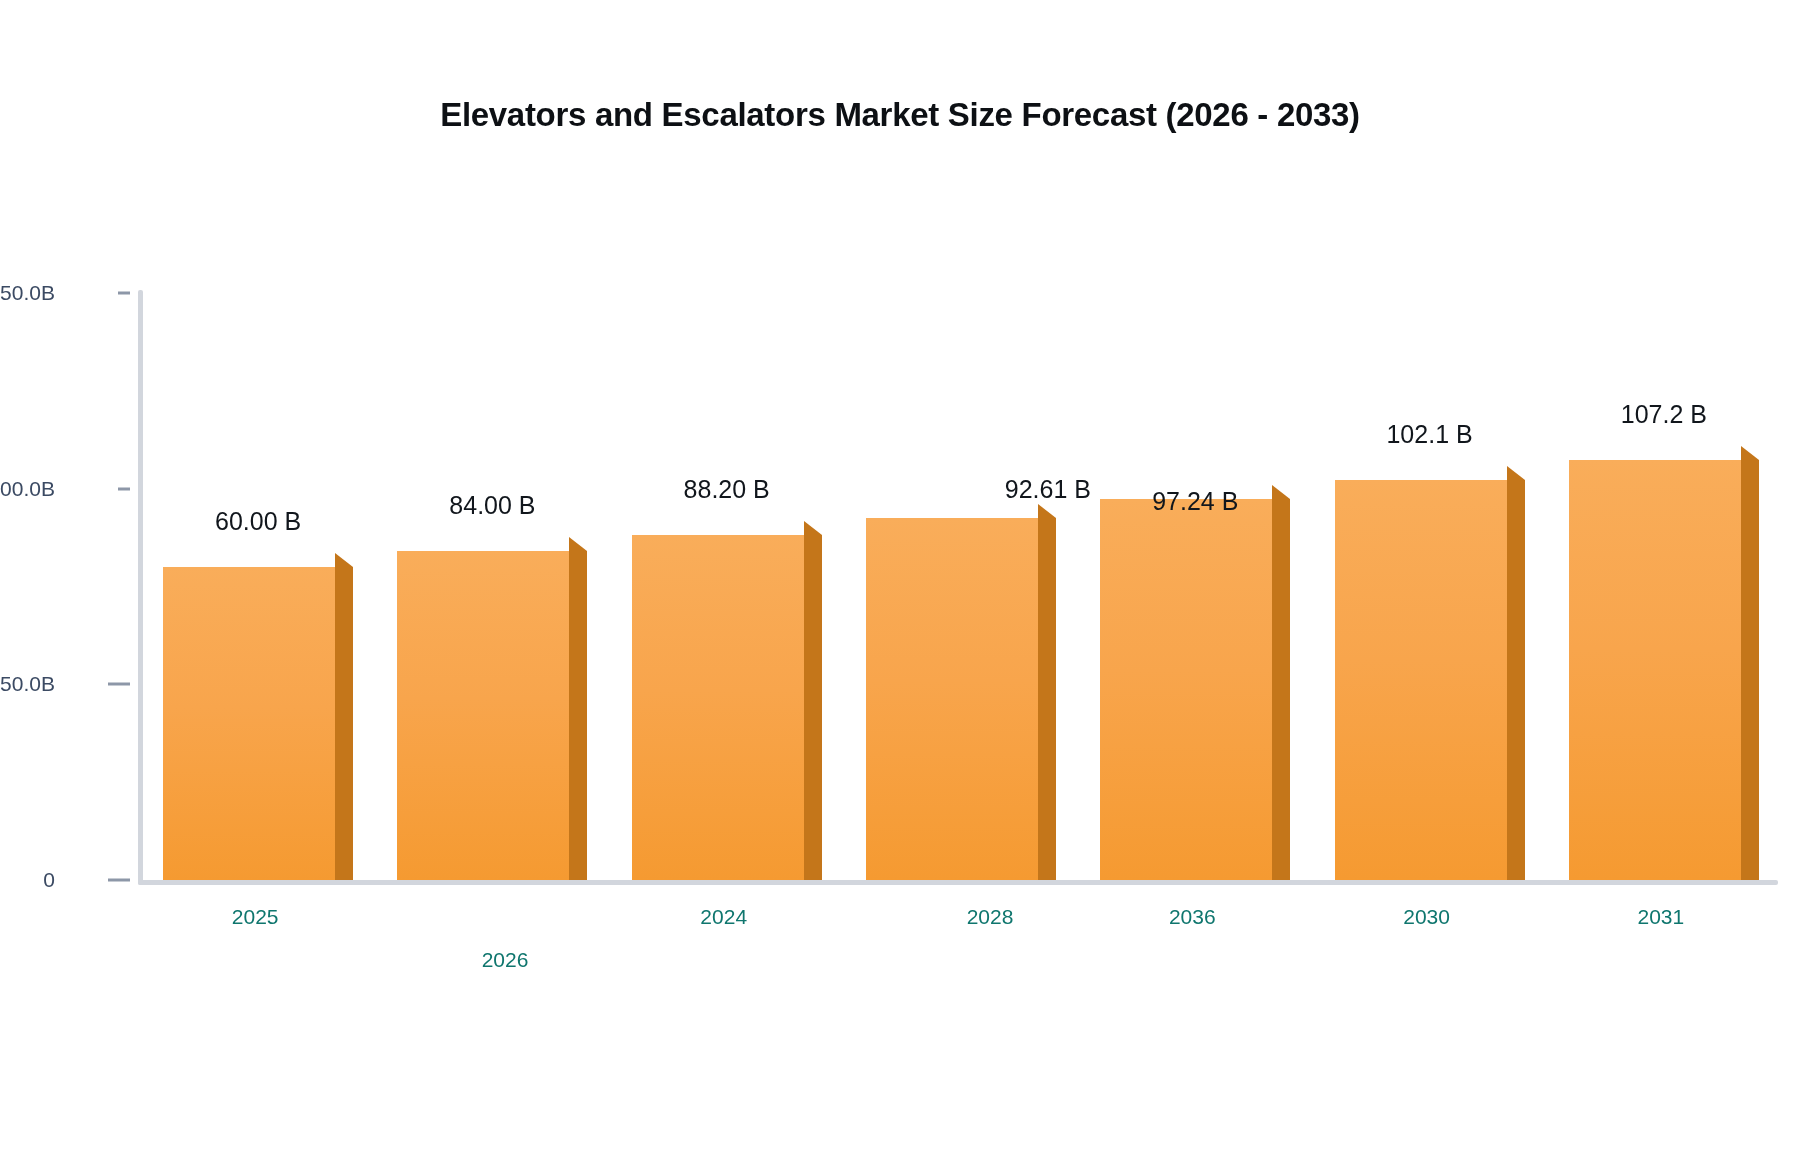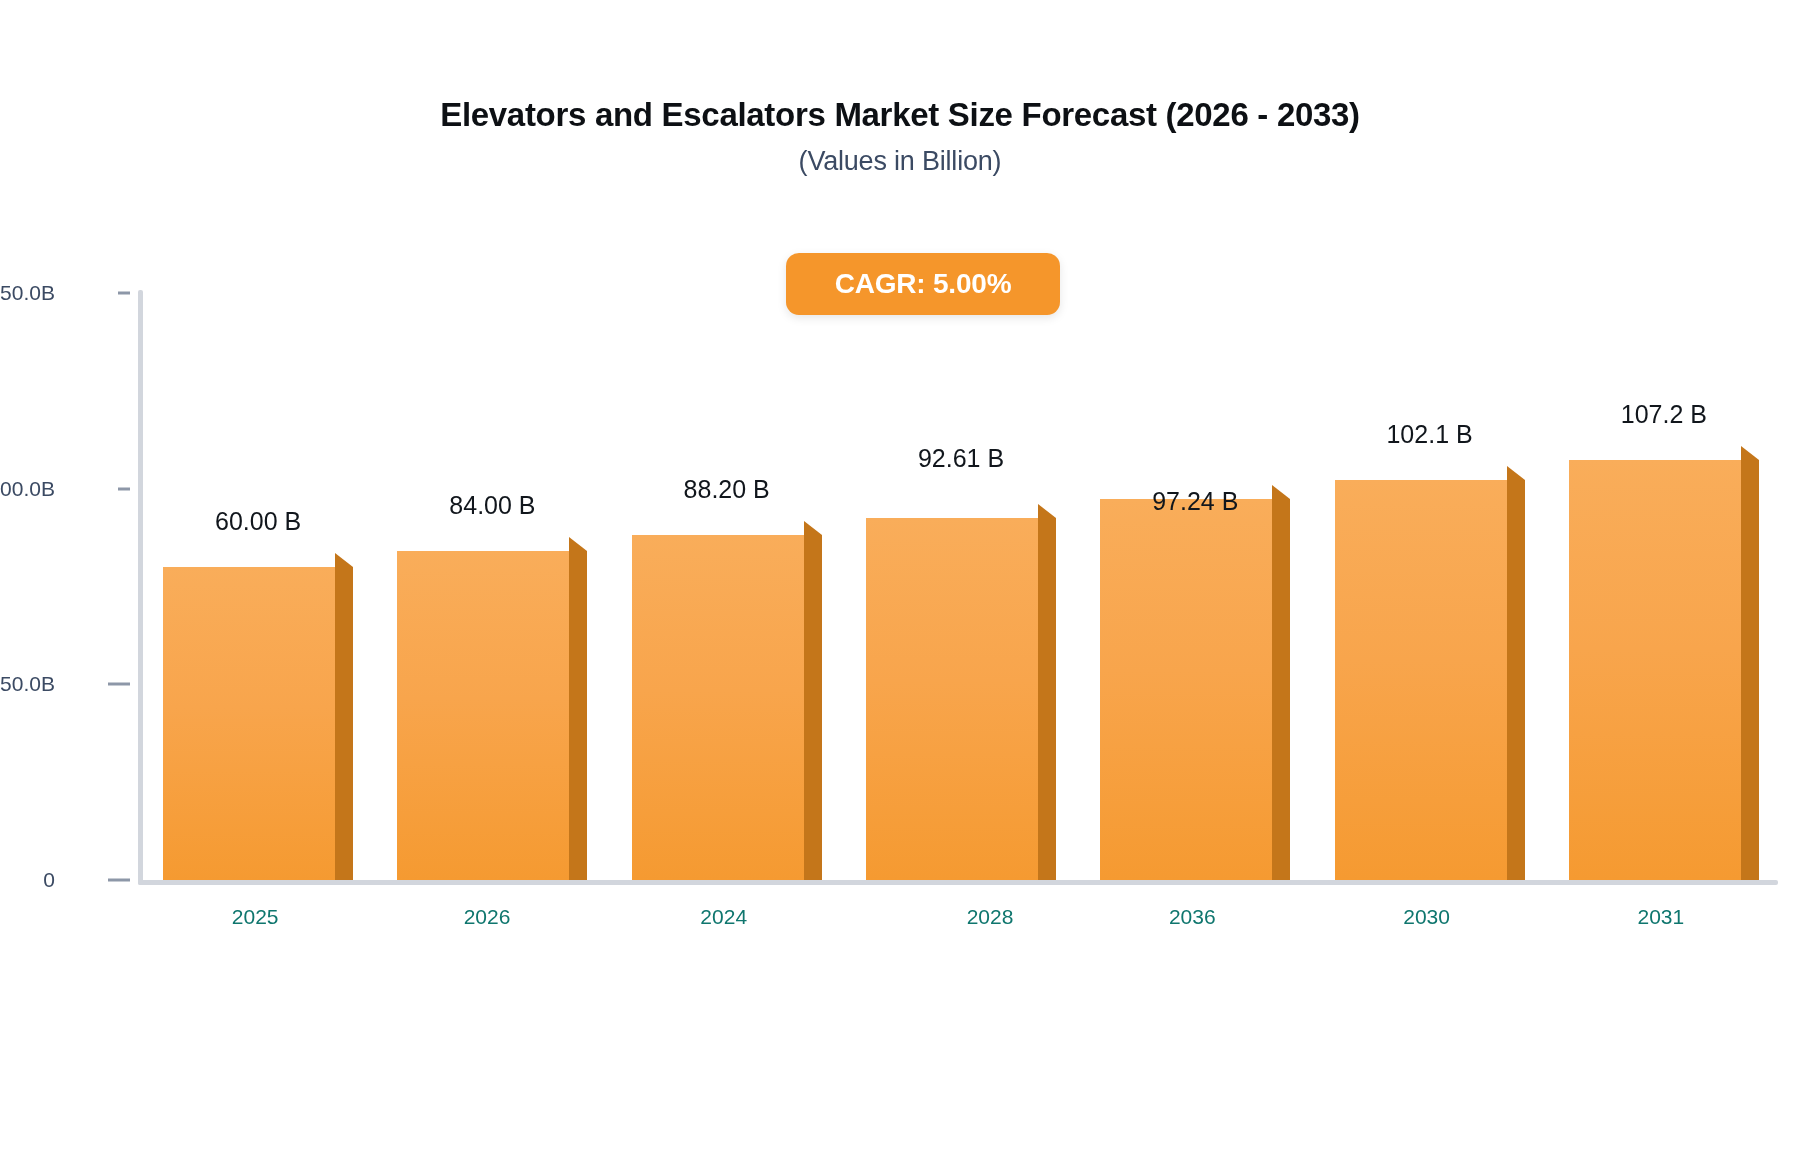--- a/index.html
+++ b/index.html
@@ -163,43 +163,39 @@
     line-height: 1;
   }
 </style>
 </head>
 <body>
 
 <div id="chart-root">
 
   <div class="title-block">
     <div class="chart-title">Elevators and Escalators Market Size Forecast (2026 - 2033)</div>
-    <div class="chart-subtitle">(Values in Billion)</div>
   </div>
 
-  <div class="cagr-badge">
-    <span>CAGR: 5.00%</span>
-  </div>
 
   <div class="axis-y-line"></div>
   <div class="axis-x-line"></div>
 
   <div id="ytick-layer">
       <div class="ytick" style="top: 880px;">0</div>
       <div class="ytick-mark" style="width: 22px; left: 108px; top: 880px;"></div>
       <div class="ytick" style="top: 684.333px;">50.0B</div>
       <div class="ytick-mark" style="width: 22px; left: 108px; top: 684.333px;"></div>
       <div class="ytick" style="top: 488.667px;">100.0B</div>
       <div class="ytick-mark" style="width: 12px; left: 118px; top: 488.667px;"></div>
       <div class="ytick" style="top: 293px;">150.0B</div>
       <div class="ytick-mark" style="width: 12px; left: 118px; top: 293px;"></div>
     </div>
   <div id="xtick-layer">
       <div class="xtick" style="left: 255.143px;">2025</div>
-      <div class="xtick" style="left: 487px;">2026</div>
+      <div class="xtick" style="left: 505px; margin-top: 43px;">2026</div>
       <div class="xtick" style="left: 723.714px;">2024</div>
       <div class="xtick" style="left: 990px;">2028</div>
       <div class="xtick" style="left: 1192.29px;">2036</div>
       <div class="xtick" style="left: 1426.57px;">2030</div>
       <div class="xtick" style="left: 1660.86px;">2031</div>
     </div>
   <div id="bar-layer">
       <div class="bar-group" style="left: 163.143px; top: 552.933px; width: 190px; height: 327.067px;">
         <div class="bar-side" style="left: 172px; height: 313.067px;"></div>
         <div class="bar-side-top" style="left: 172px; top: 14px; border-left: 18px solid rgb(196, 118, 26); border-top: 14px solid transparent; transform: translateY(-14px);"></div>
@@ -216,21 +212,21 @@
         <div class="bar-side" style="left: 172px; height: 345.156px;"></div>
         <div class="bar-side-top" style="left: 172px; top: 14px; border-left: 18px solid rgb(196, 118, 26); border-top: 14px solid transparent; transform: translateY(-14px);"></div>
         <div class="bar-front" style="width: 172px; height: 345.156px;"></div>
       </div>
       <div class="bar-value" style="left: 726.714px; top: 474.844px;">88.20 B</div>
       <div class="bar-group" style="left: 866px; top: 503.586px; width: 190px; height: 376.414px;">
         <div class="bar-side" style="left: 172px; height: 362.414px;"></div>
         <div class="bar-side-top" style="left: 172px; top: 14px; border-left: 18px solid rgb(196, 118, 26); border-top: 14px solid transparent; transform: translateY(-14px);"></div>
         <div class="bar-front" style="width: 172px; height: 362.414px;"></div>
       </div>
-      <div class="bar-value" style="left: 961px; top: 444px;">92.61 B</div>
+      <div class="bar-value" style="left: 961px; top: 475px; text-align: right;">92.61 B</div>
       <div class="bar-group" style="left: 1100.29px; top: 485.467px; width: 190px; height: 394.533px;">
         <div class="bar-side" style="left: 172px; height: 380.533px;"></div>
         <div class="bar-side-top" style="left: 172px; top: 14px; border-left: 18px solid rgb(196, 118, 26); border-top: 14px solid transparent; transform: translateY(-14px);"></div>
         <div class="bar-front" style="width: 172px; height: 380.533px;"></div>
       </div>
       <div class="bar-value" style="left: 1195.29px; top: 439.467px; margin-top: 48px;">97.24 B</div>
       <div class="bar-group" style="left: 1334.57px; top: 466.449px; width: 190px; height: 413.551px;">
         <div class="bar-side" style="left: 172px; height: 399.551px;"></div>
         <div class="bar-side-top" style="left: 172px; top: 14px; border-left: 18px solid rgb(196, 118, 26); border-top: 14px solid transparent; transform: translateY(-14px);"></div>
         <div class="bar-front" style="width: 172px; height: 399.551px;"></div>

